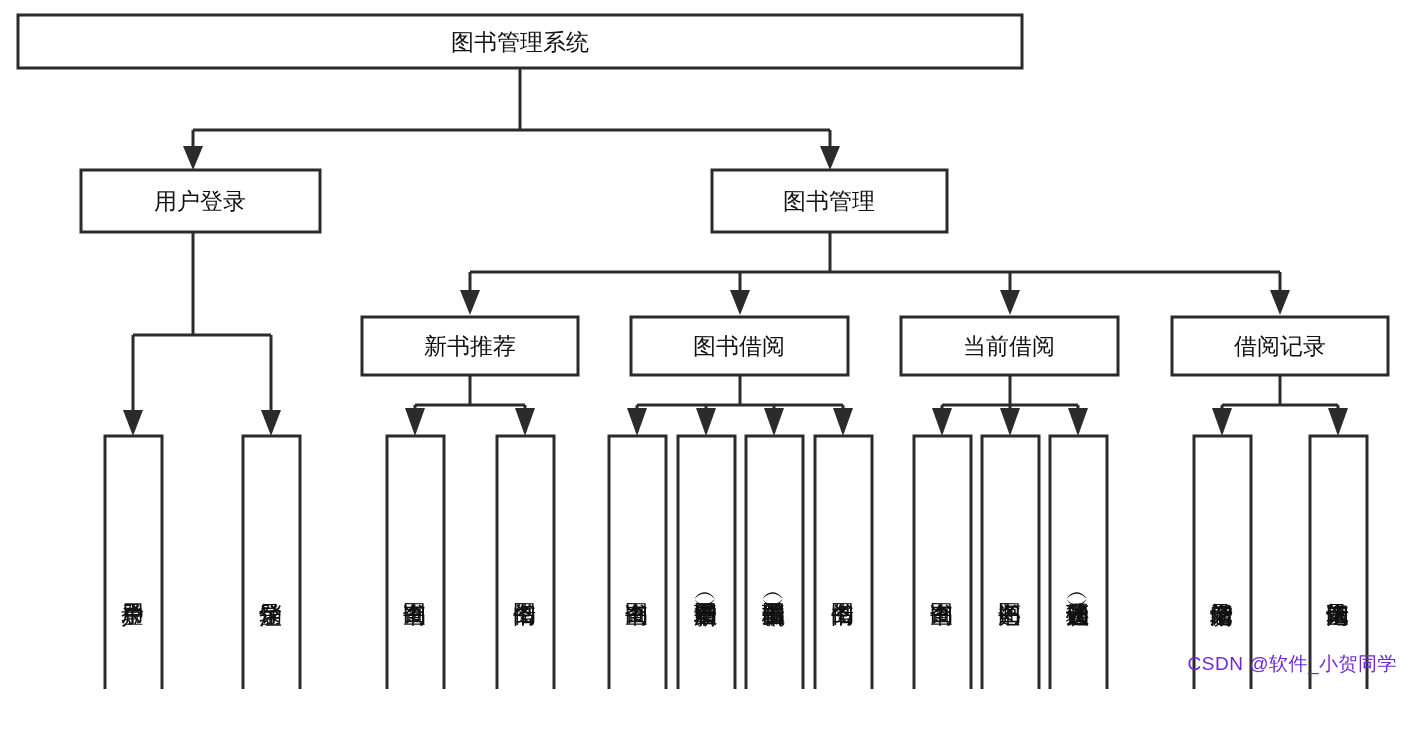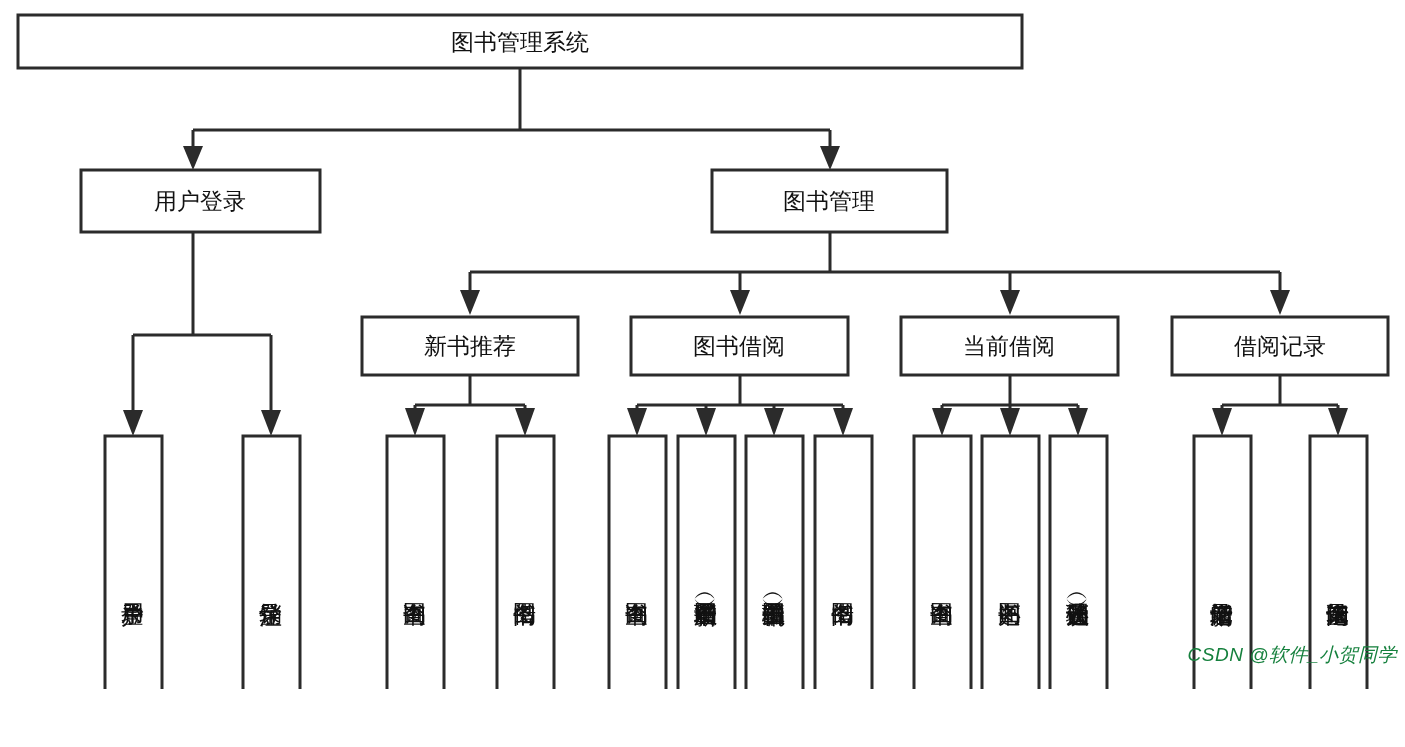--- a/index.html
+++ b/index.html
@@ -53,28 +53,27 @@
     font-size: 23px;
     fill: #111111;
     text-anchor: middle;
     dominant-baseline: central;
     writing-mode: vertical-rl;
     glyph-orientation-vertical: 0;
   }
   .watermark-text {
     position: absolute;
     right: 8px;
-    bottom: 21px;
+    bottom: 12px;
     font-family: "Liberation Sans", "DejaVu Sans", sans-serif;
     font-size: 19px;
-    color: #15803d;
+    color: #6d28d9;
     white-space: nowrap;
     letter-spacing: 0.5px;
     pointer-events: none;
-    font-style: italic;
   }
 </style>
 </head>
 <body>
 
 <div id="diagram-root">
 
   <svg class="diagram-canvas" viewBox="0 0 1405 747" xmlns="http://www.w3.org/2000/svg">
 
     <g>

